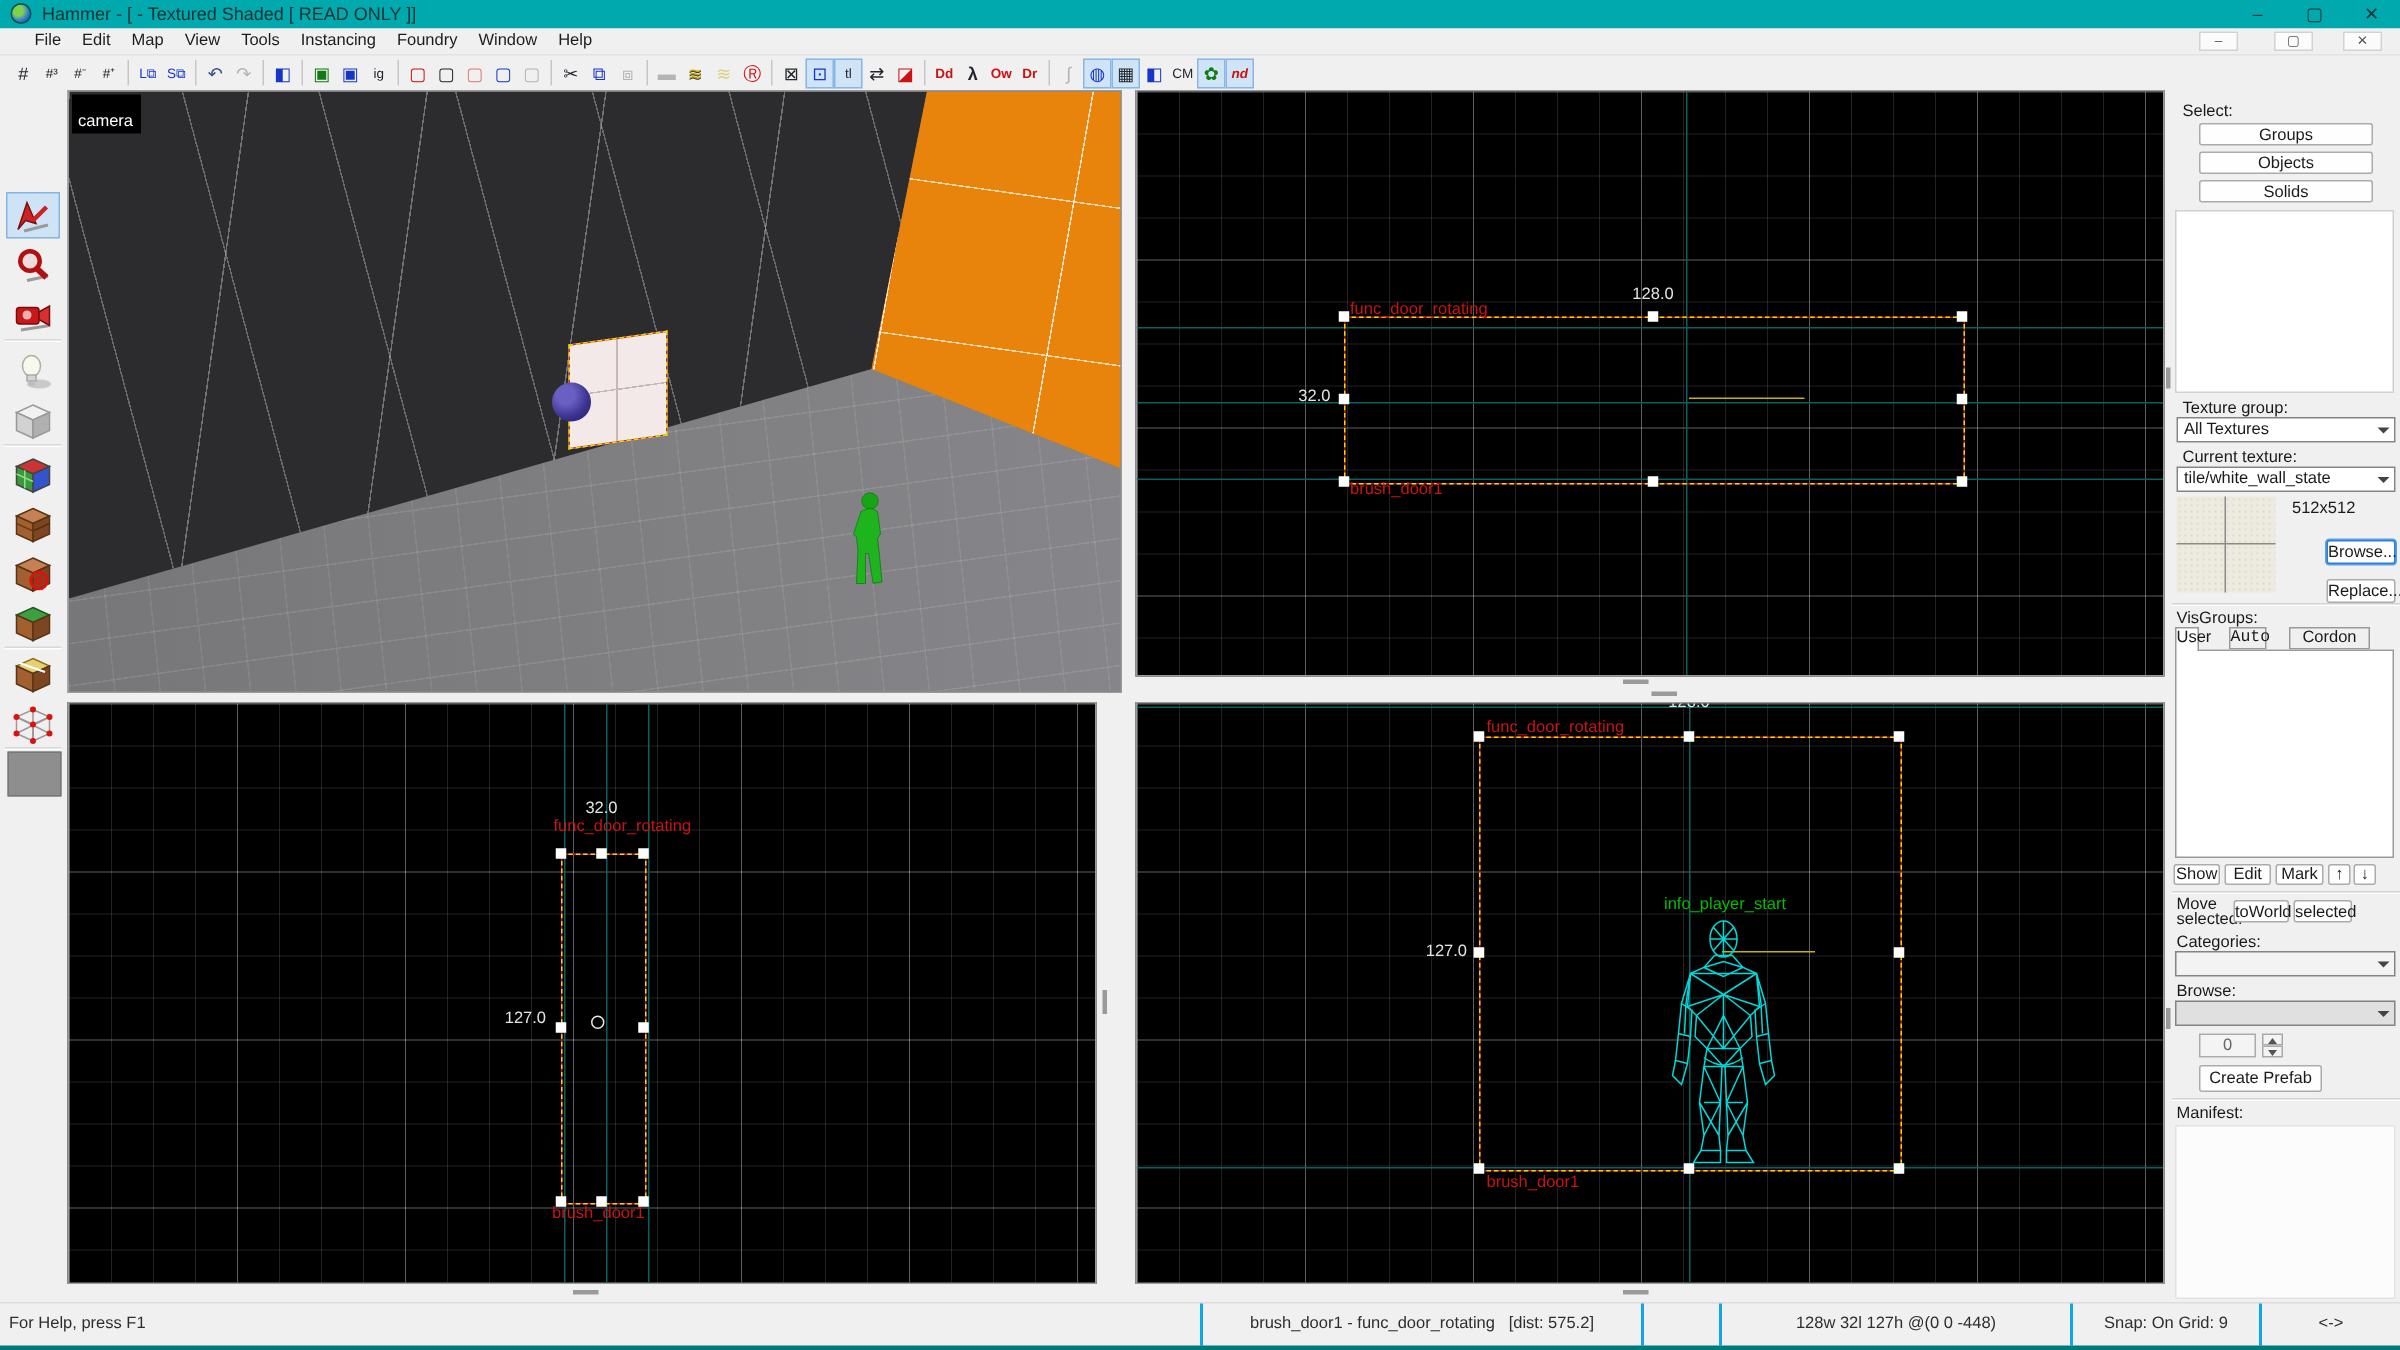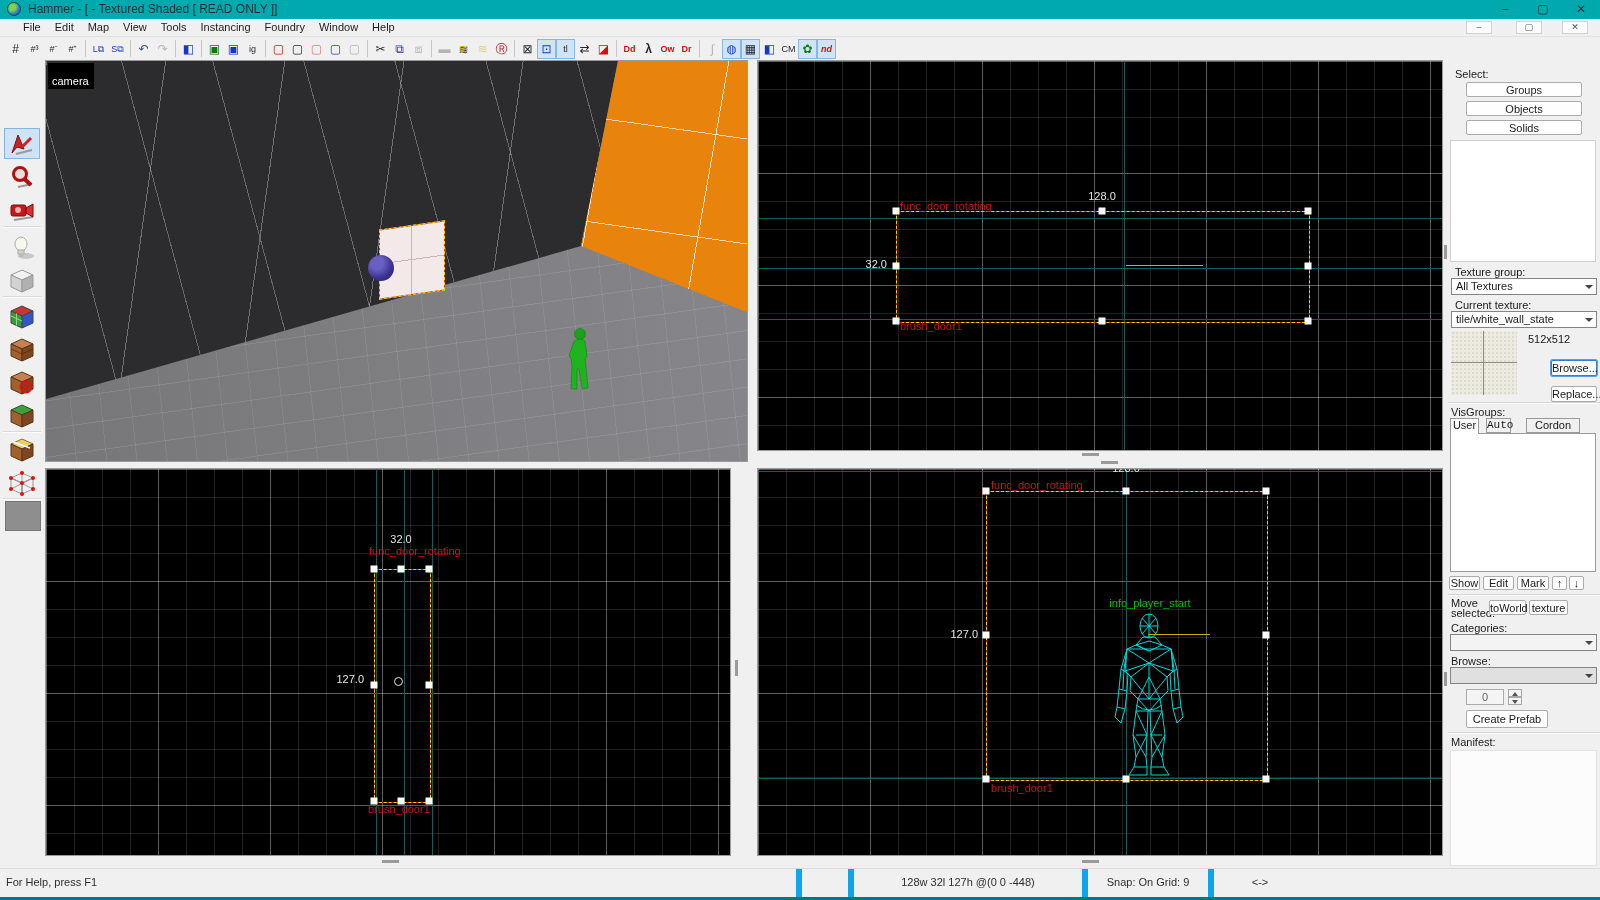--- a/index.html
+++ b/index.html
@@ -110,21 +110,21 @@
   .vtab.active{background:#fff;height:16px;z-index:2;border-bottom:none;}
   .hsep{position:absolute;left:0;width:152px;height:1px;background:#d4d4d4;box-shadow:0 1px 0 #fff;}
   .spin{position:absolute;width:14px;height:8px;background:#f4f4f4;border:1px solid #a8a8a8;box-sizing:border-box;}
   .spin::after{content:"";position:absolute;left:3px;width:0;height:0;border-left:3px solid transparent;border-right:3px solid transparent;}
   .spin.up::after{top:2px;border-bottom:4px solid #555;}
   .spin.dn::after{top:2px;border-top:4px solid #555;}
   #browse-btn{box-shadow:0 0 0 1px #55a0e8;border-color:#2f7fd2;}
   
   #statusbar{position:absolute;left:0;top:868px;width:1600px;height:29px;background:#f0f0f0;
      border-top:1px solid #dcdcdc;box-sizing:border-box;display:flex;}
-  .seg{height:100%;line-height:27px;font-size:11px;color:#2e2e2e;border-right:6px solid #0ea5e9;
+  .seg{height:100%;line-height:27px;font-size:11px;color:#2e2e2e;border-right:2px solid #0ea5e9;
        text-align:center;white-space:pre;overflow:hidden;flex:none;box-sizing:border-box;}
   .seg.s1{width:802px;text-align:left;padding-left:6px;}
   .seg.s2{width:294px;} .seg.s3{width:52px;} .seg.s4{width:234px;} .seg.s5{width:126px;} .seg.s6{width:92px;border-right:none;}
   #bottombar{position:absolute;left:0;top:897px;width:1600px;height:3px;background:#00787c;}
 </style>
 </head>
 <body>
 
 <div id="root">
 
@@ -439,34 +439,34 @@
       <span>tile/white_wall_state</span>
       <span class="chev"></span>
     </div>
     <div id="tex-preview"></div>
     <div class="lab" style="left:80px;top:273px;">512x512</div>
     <div class="pbtn" id="browse-btn" style="left:103px;top:300px;width:46px;height:16px;line-height:15px;">Browse...</div>
     <div class="pbtn" style="left:103px;top:326px;width:46px;height:16px;line-height:15px;">Replace...</div>
 
     <div class="hsep" style="top:342px;"></div>
     <div class="lab" style="left:3px;top:346px;">VisGroups:</div>
-    <div class="vtab active" style="left:2px;width:29px;">User</div>
+    <div class="vtab active" style="left:2px;width:16px;">User</div>
     <div class="vtab" style="left:38px;width:25px;font-family:Liberation Mono, monospace;">Auto</div>
     <div class="vtab" style="left:78px;width:54px;">Cordon</div>
     <div class="whitebox" style="left:2px;top:373px;width:146px;height:139px;border-color:#9a9a9a;"></div>
     <div class="pbtn" style="left:1px;top:516px;width:31px;height:14px;line-height:13px;">Show</div>
     <div class="pbtn" style="left:35px;top:516px;width:31px;height:14px;line-height:13px;">Edit</div>
     <div class="pbtn" style="left:69px;top:516px;width:32px;height:14px;line-height:13px;">Mark</div>
     <div class="pbtn" style="left:104px;top:516px;width:15px;height:14px;line-height:13px;">↑</div>
     <div class="pbtn" style="left:121px;top:516px;width:15px;height:14px;line-height:13px;">↓</div>
 
     <div class="hsep" style="top:534px;"></div>
     <div class="lab" style="left:3px;top:538px;width:38px;white-space:normal;line-height:10px;">Move selected:</div>
     <div class="pbtn" style="left:41px;top:540px;width:37px;height:15px;line-height:14px;">toWorld</div>
-    <div class="pbtn" style="left:81px;top:540px;width:39px;height:15px;line-height:14px;">texture</div>
+    <div class="pbtn" style="left:81px;top:540px;width:39px;height:15px;line-height:14px;">selected</div>
 
     <div class="lab" style="left:3px;top:562px;">Categories:</div>
     <div class="combo gray" style="left:2px;top:574px;width:147px;height:17px;">
       <span class="chev"></span>
     </div>
     <div class="lab" style="left:3px;top:595px;">Browse:</div>
     <div class="combo dis" style="left:2px;top:607px;width:147px;height:17px;">
       <span class="chev"></span>
     </div>
     <div class="pbtn" style="left:18px;top:629px;width:38px;height:16px;line-height:15px;color:#666;border-radius:0;background:#f4f4f4;">0</div>
@@ -475,20 +475,21 @@
     <div class="pbtn" style="left:18px;top:650px;width:82px;height:18px;line-height:17px;">Create Prefab</div>
 
     <div class="hsep" style="top:672px;"></div>
     <div class="lab" style="left:3px;top:676px;">Manifest:</div>
     <div class="whitebox" style="left:2px;top:690px;width:147px;height:116px;border-color:#e2e2e2;background:#fcfcfc;"></div>
   </div>
 
   <div id="statusbar">
 
   <span class="seg s1">For Help, press F1</span>
+      <span class="seg s2">brush_door1 - func_door_rotating   [dist: 575.2]</span>
       <span class="seg s3"></span>
       <span class="seg s4">128w 32l 127h @(0 0 -448)</span>
       <span class="seg s5">Snap: On Grid: 9</span>
       <span class="seg s6">&lt;-&gt;</span>
     </div>
   <div id="bottombar"></div>
 
 </div>
 
 </body></html>

